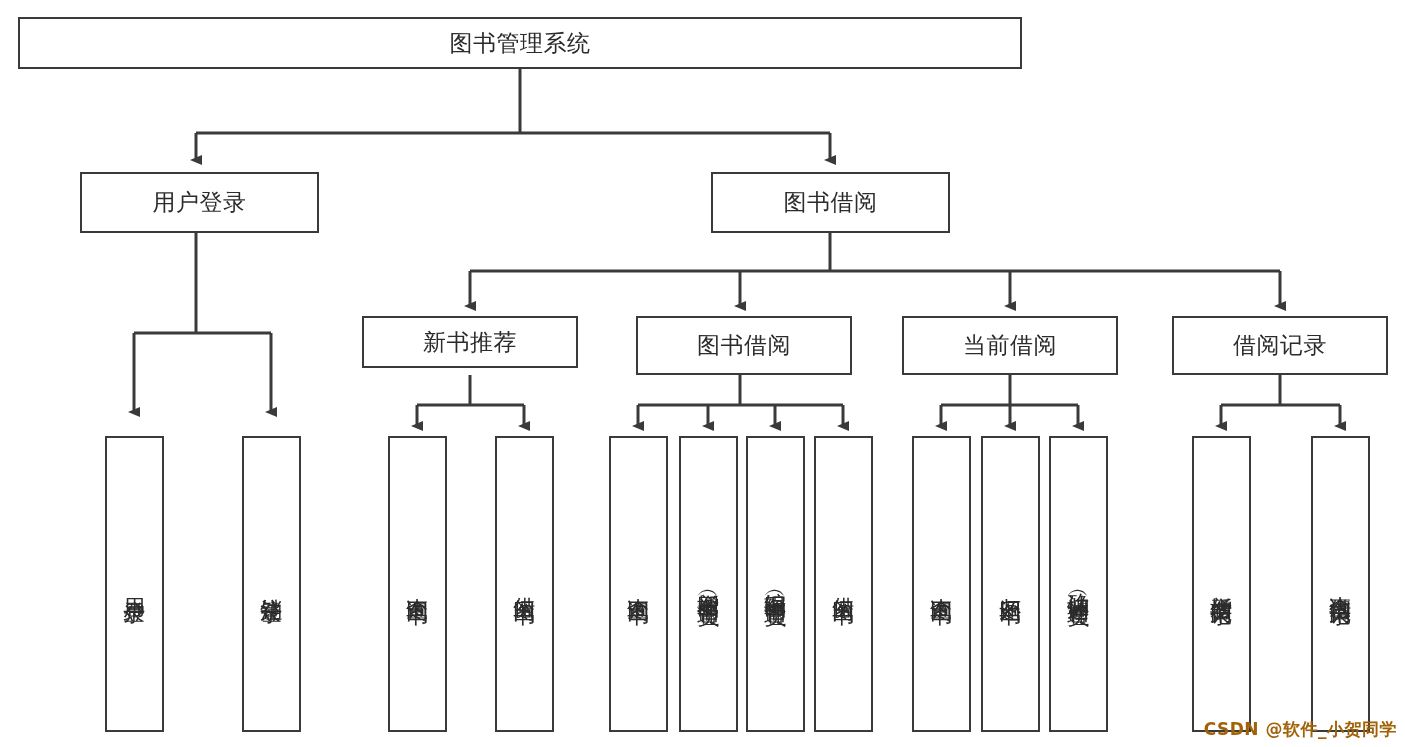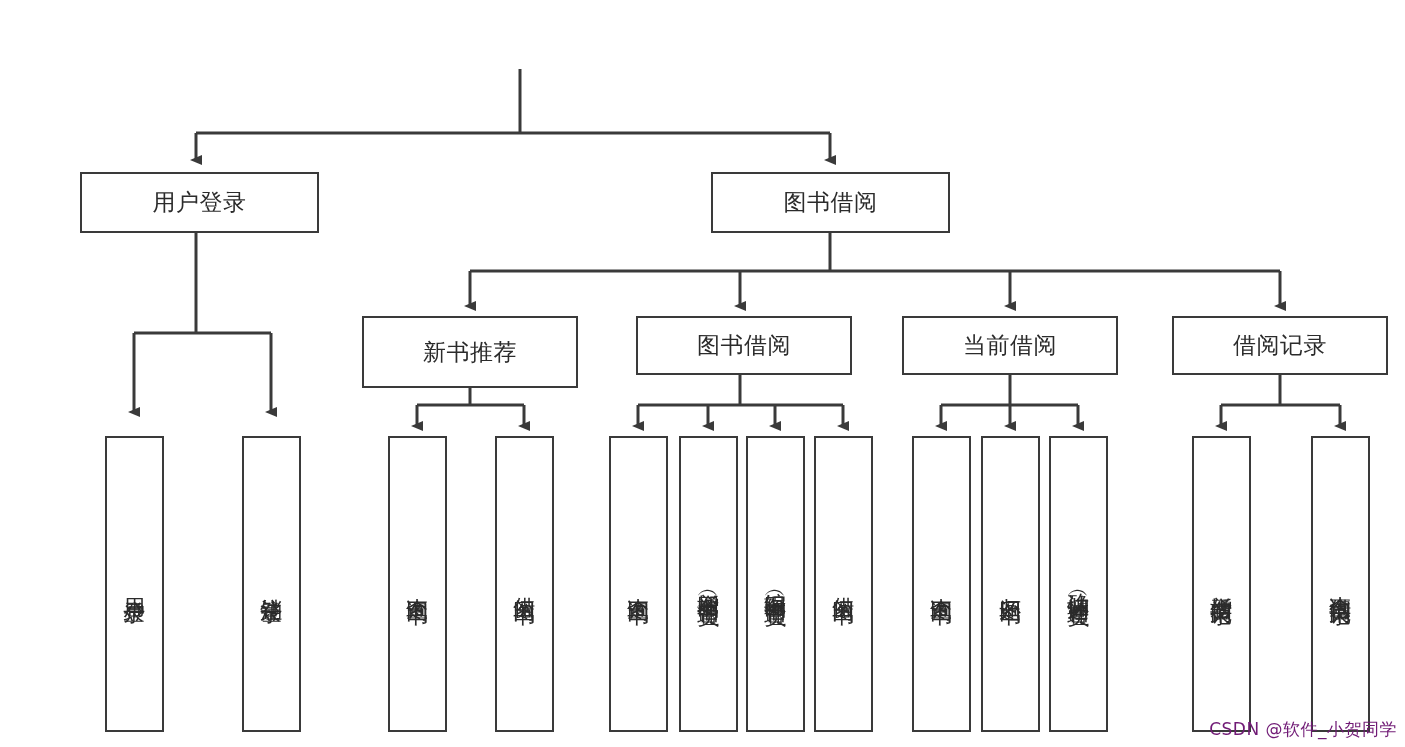--- a/index.html
+++ b/index.html
@@ -54,23 +54,24 @@
     line-height: 1.25;
     letter-spacing: 2px;
     white-space: nowrap;
     max-height: 100%;
   }
   #watermark {
     position: absolute;
     right: 8px;
     bottom: 6px;
     font-size: 17px;
-    color: #701a75;
+    color: #a16207;
     letter-spacing: 0.5px;
     white-space: nowrap;
+    font-weight: bold;
   }
 </style>
 </head>
 <body>
 
 <div id="canvas">
 
   <svg class="connectors" viewBox="0 0 1405 747">
     <defs>
       <marker id="arrow" markerWidth="12" markerHeight="12" refX="5" refY="6" orient="auto" markerUnits="userSpaceOnUse">
@@ -114,29 +115,32 @@
       <path d="M1010,405 L1010,426" marker-end="url(#arrow)"></path>
       <path d="M1078,405 L1078,426" marker-end="url(#arrow)"></path>
 
       <path d="M1280,375 L1280,405"></path>
       <path d="M1221,405 L1340,405"></path>
       <path d="M1221,405 L1221,426" marker-end="url(#arrow)"></path>
       <path d="M1340,405 L1340,426" marker-end="url(#arrow)"></path>
     </g>
   </svg>
 
+  <div class="node" style="left:18px; top:17px; width:1004px; height:52px;">
+    <span class="label">图书管理系统</span>
+  </div>
 
   <div class="node" style="left:80px; top:172px; width:239px; height:61px;">
     <span class="label">用户登录</span>
   </div>
   <div class="node" style="left:711px; top:172px; width:239px; height:61px;">
     <span class="label">图书借阅</span>
   </div>
 
-  <div class="node" style="left:362px; top:316px; width:216px; height:72px;">
+  <div class="node" style="left:362px; top:316px; width:216px; height:52px;">
     <span class="label">新书推荐</span>
   </div>
   <div class="node" style="left:636px; top:316px; width:216px; height:59px;">
     <span class="label">图书借阅</span>
   </div>
   <div class="node" style="left:902px; top:316px; width:216px; height:59px;">
     <span class="label">当前借阅</span>
   </div>
   <div class="node" style="left:1172px; top:316px; width:216px; height:59px;">
     <span class="label">借阅记录</span>

